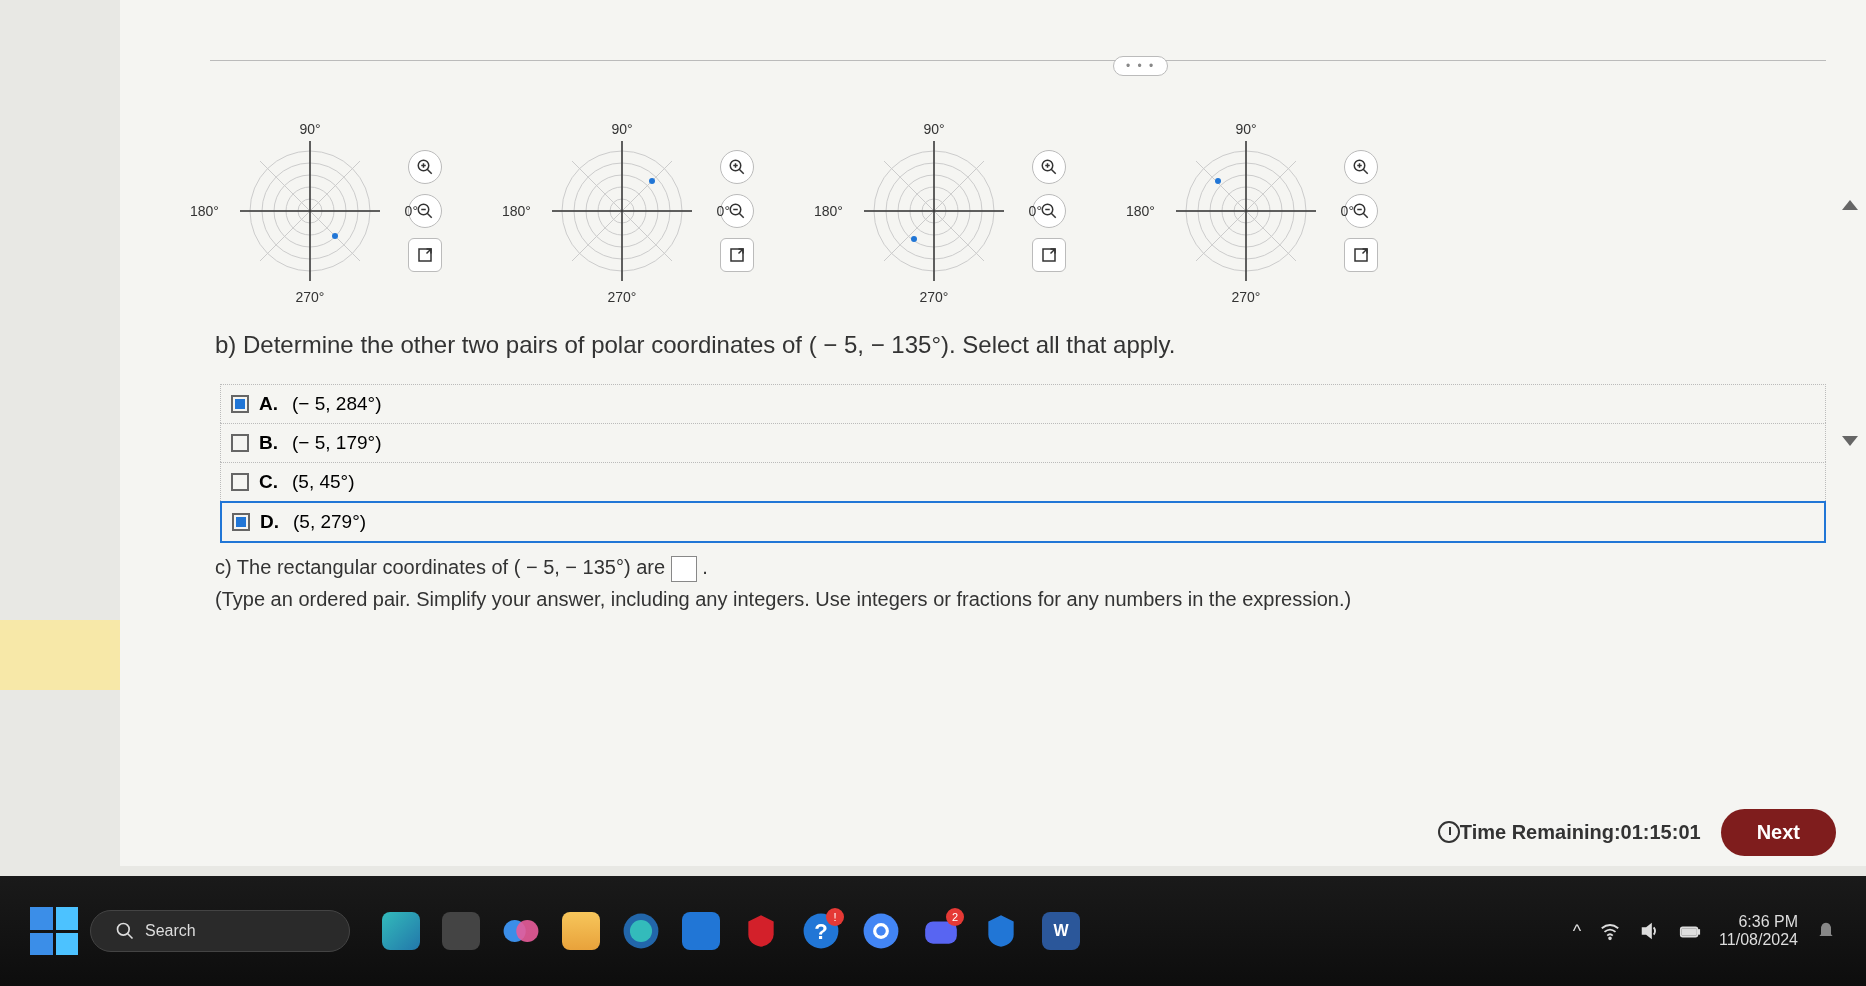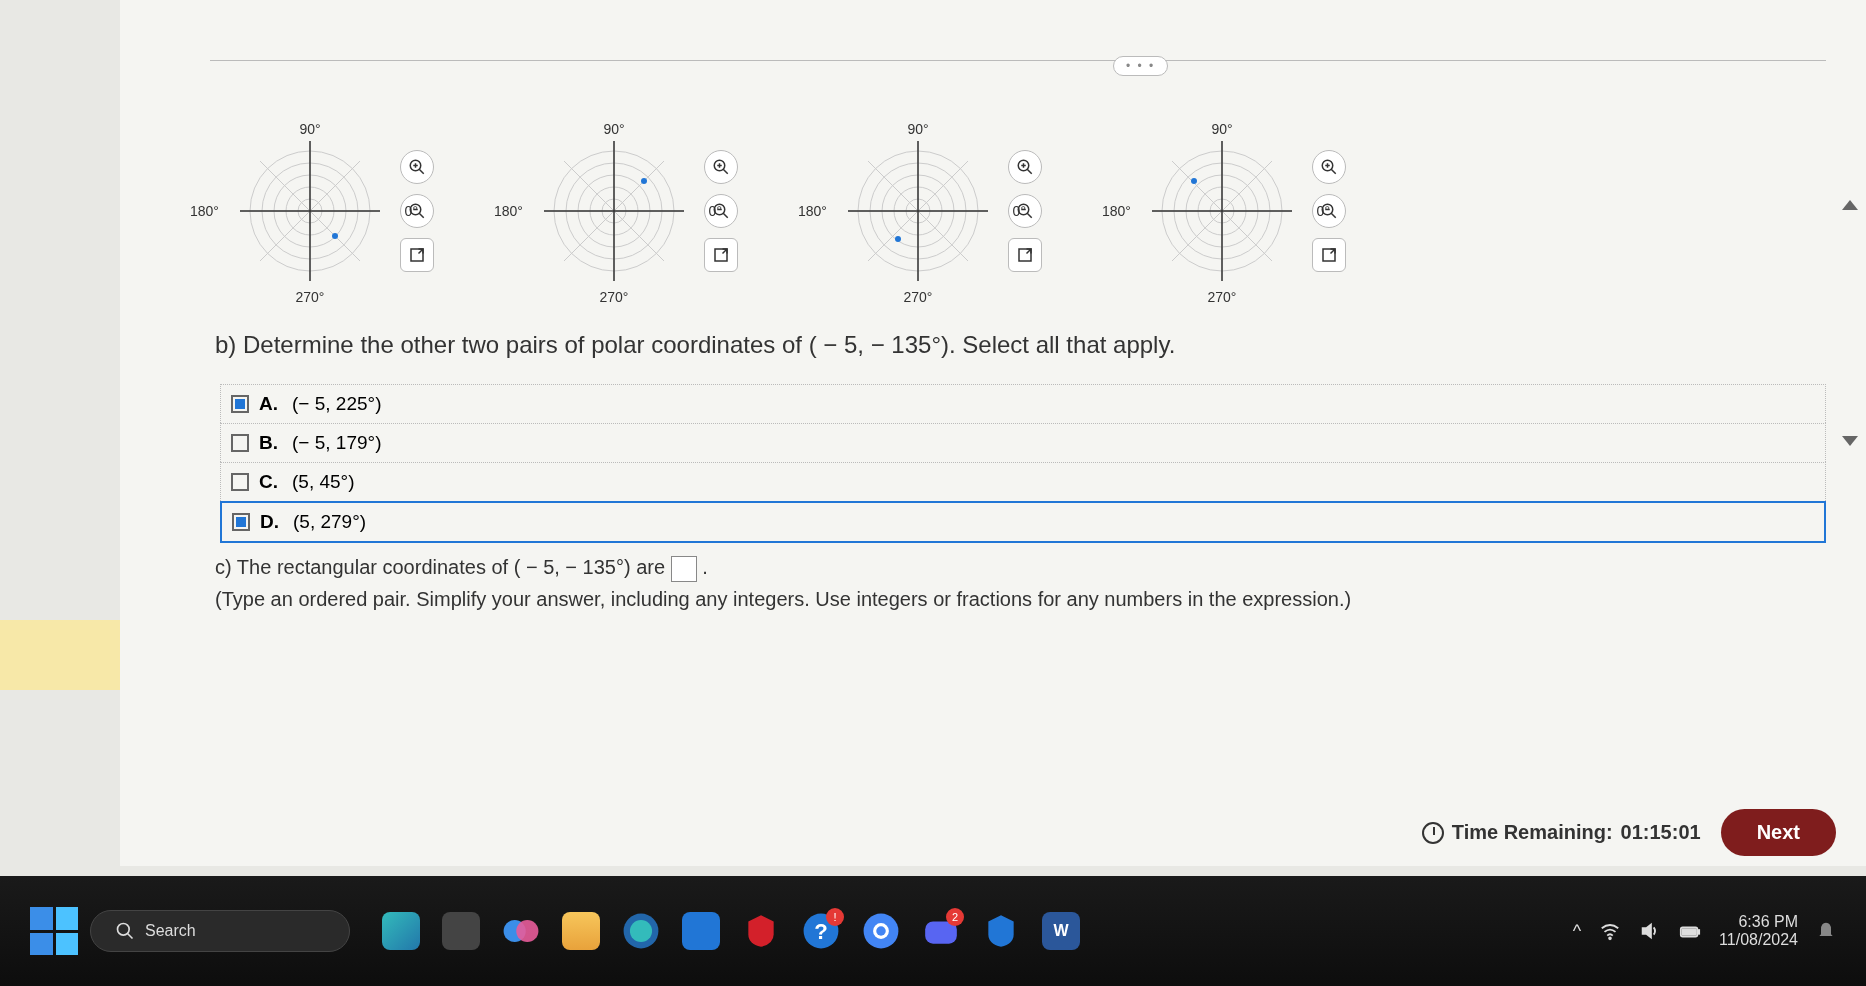--- a/index.html
+++ b/index.html
@@ -57,21 +57,21 @@
   padding:2px 12px;
   font-size:12px;
   color:#888;
   letter-spacing:2px;
 }
 .plots-row {
   display:flex;
   gap:90px;
   margin:60px 0 30px 60px;
 }
-.plot-cell { display:flex; align-items:center; }
+.plot-cell { display:flex; align-items:center; gap:8px; }
 .polar-plot {
   width:180px; height:180px;
   position:relative;
 }
 .polar-plot svg { width:100%; height:100%; }
 .plot-controls {
   display:flex; flex-direction:column; gap:10px;
 }
 .ctrl-btn {
   width:34px; height:34px;
@@ -131,21 +131,21 @@
   background:#fff;
   vertical-align:middle;
 }
 .footer-bar {
   position:absolute;
   bottom:130px; right:30px;
   display:flex; align-items:center; gap:20px;
 }
 .time-rem {
   font-size:20px; font-weight:bold; color:#333;
-  display:flex; align-items:center; gap:8px;
+  display:flex; align-items:flex-start; 
 }
 .clock-ico {
   width:22px; height:22px; border:2px solid #333; border-radius:50%;
   position:relative;
 }
 .clock-ico::after {
   content:""; position:absolute; left:50%; top:20%; width:2px; height:45%;
   background:#333; transform-origin:bottom; transform:rotate(0deg);
 }
 .next-btn {
@@ -423,21 +423,21 @@
       </div>
     </div>
   </div>
 
   <div class="question-text">b) Determine the other two pairs of polar coordinates of ( − 5, − 135°). Select all that apply.</div>
 
   <div class="options">
     <div class="opt">
       <div class="cbox checked"></div>
       <span class="opt-letter">A.</span>
-      <span>(− 5, 225°)</span>
+      <span>(− 5, 284°)</span>
     </div>
     <div class="opt">
       <div class="cbox"></div>
       <span class="opt-letter">B.</span>
       <span>(− 5, 179°)</span>
     </div>
     <div class="opt">
       <div class="cbox"></div>
       <span class="opt-letter">C.</span>
       <span>(5, 45°)</span>

